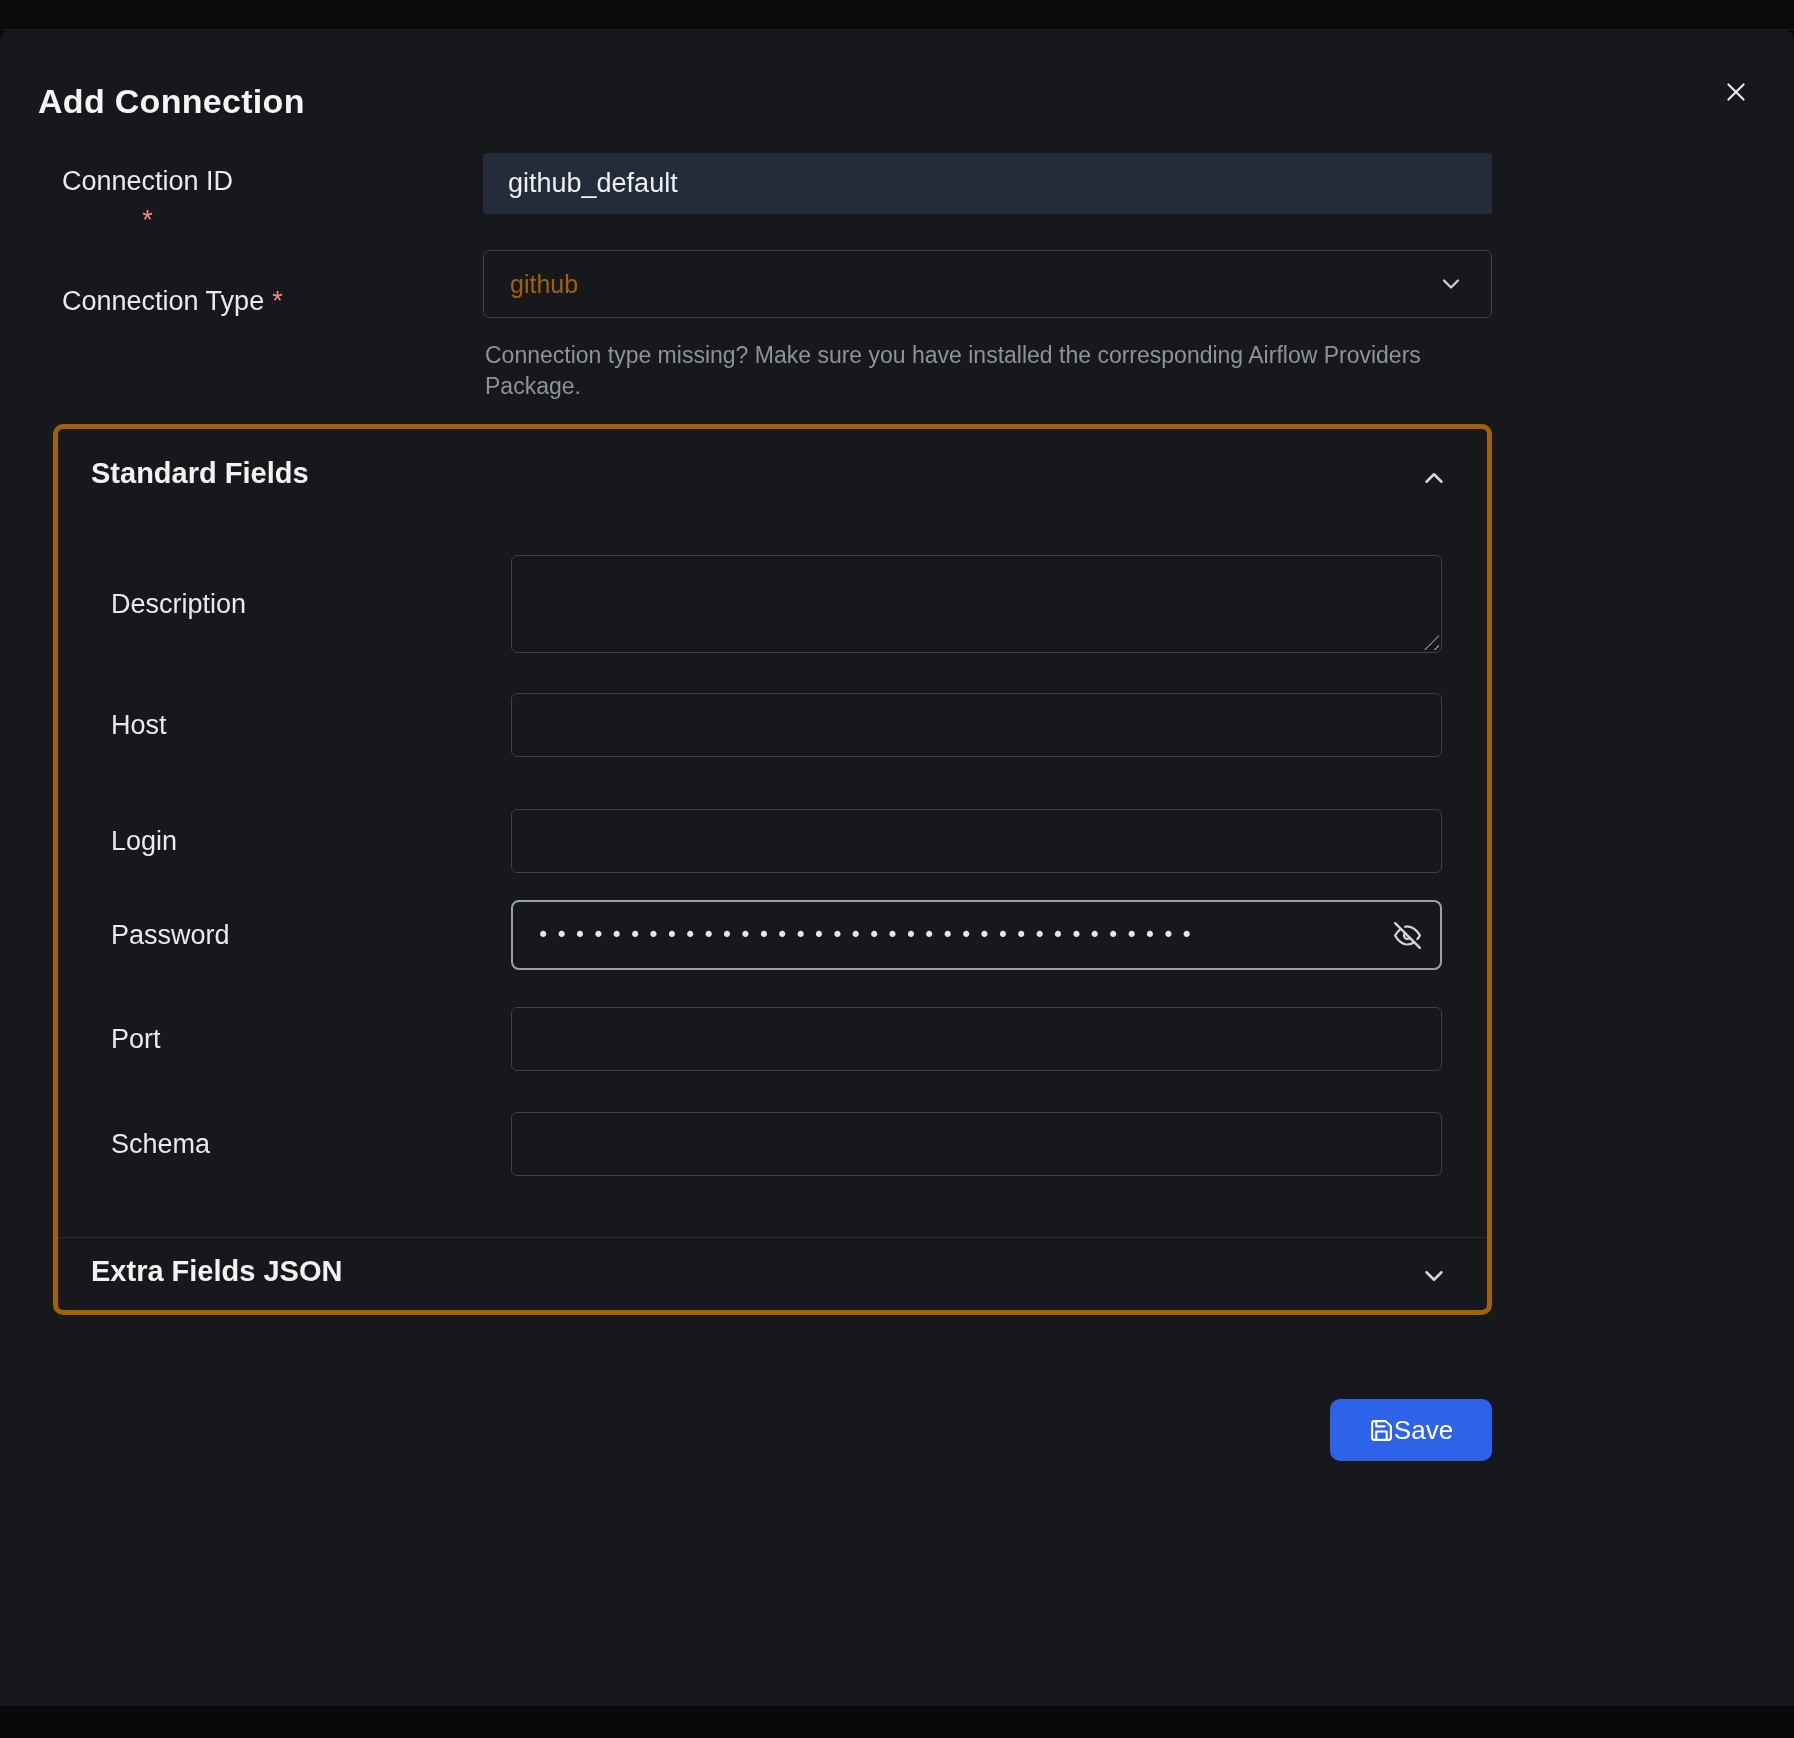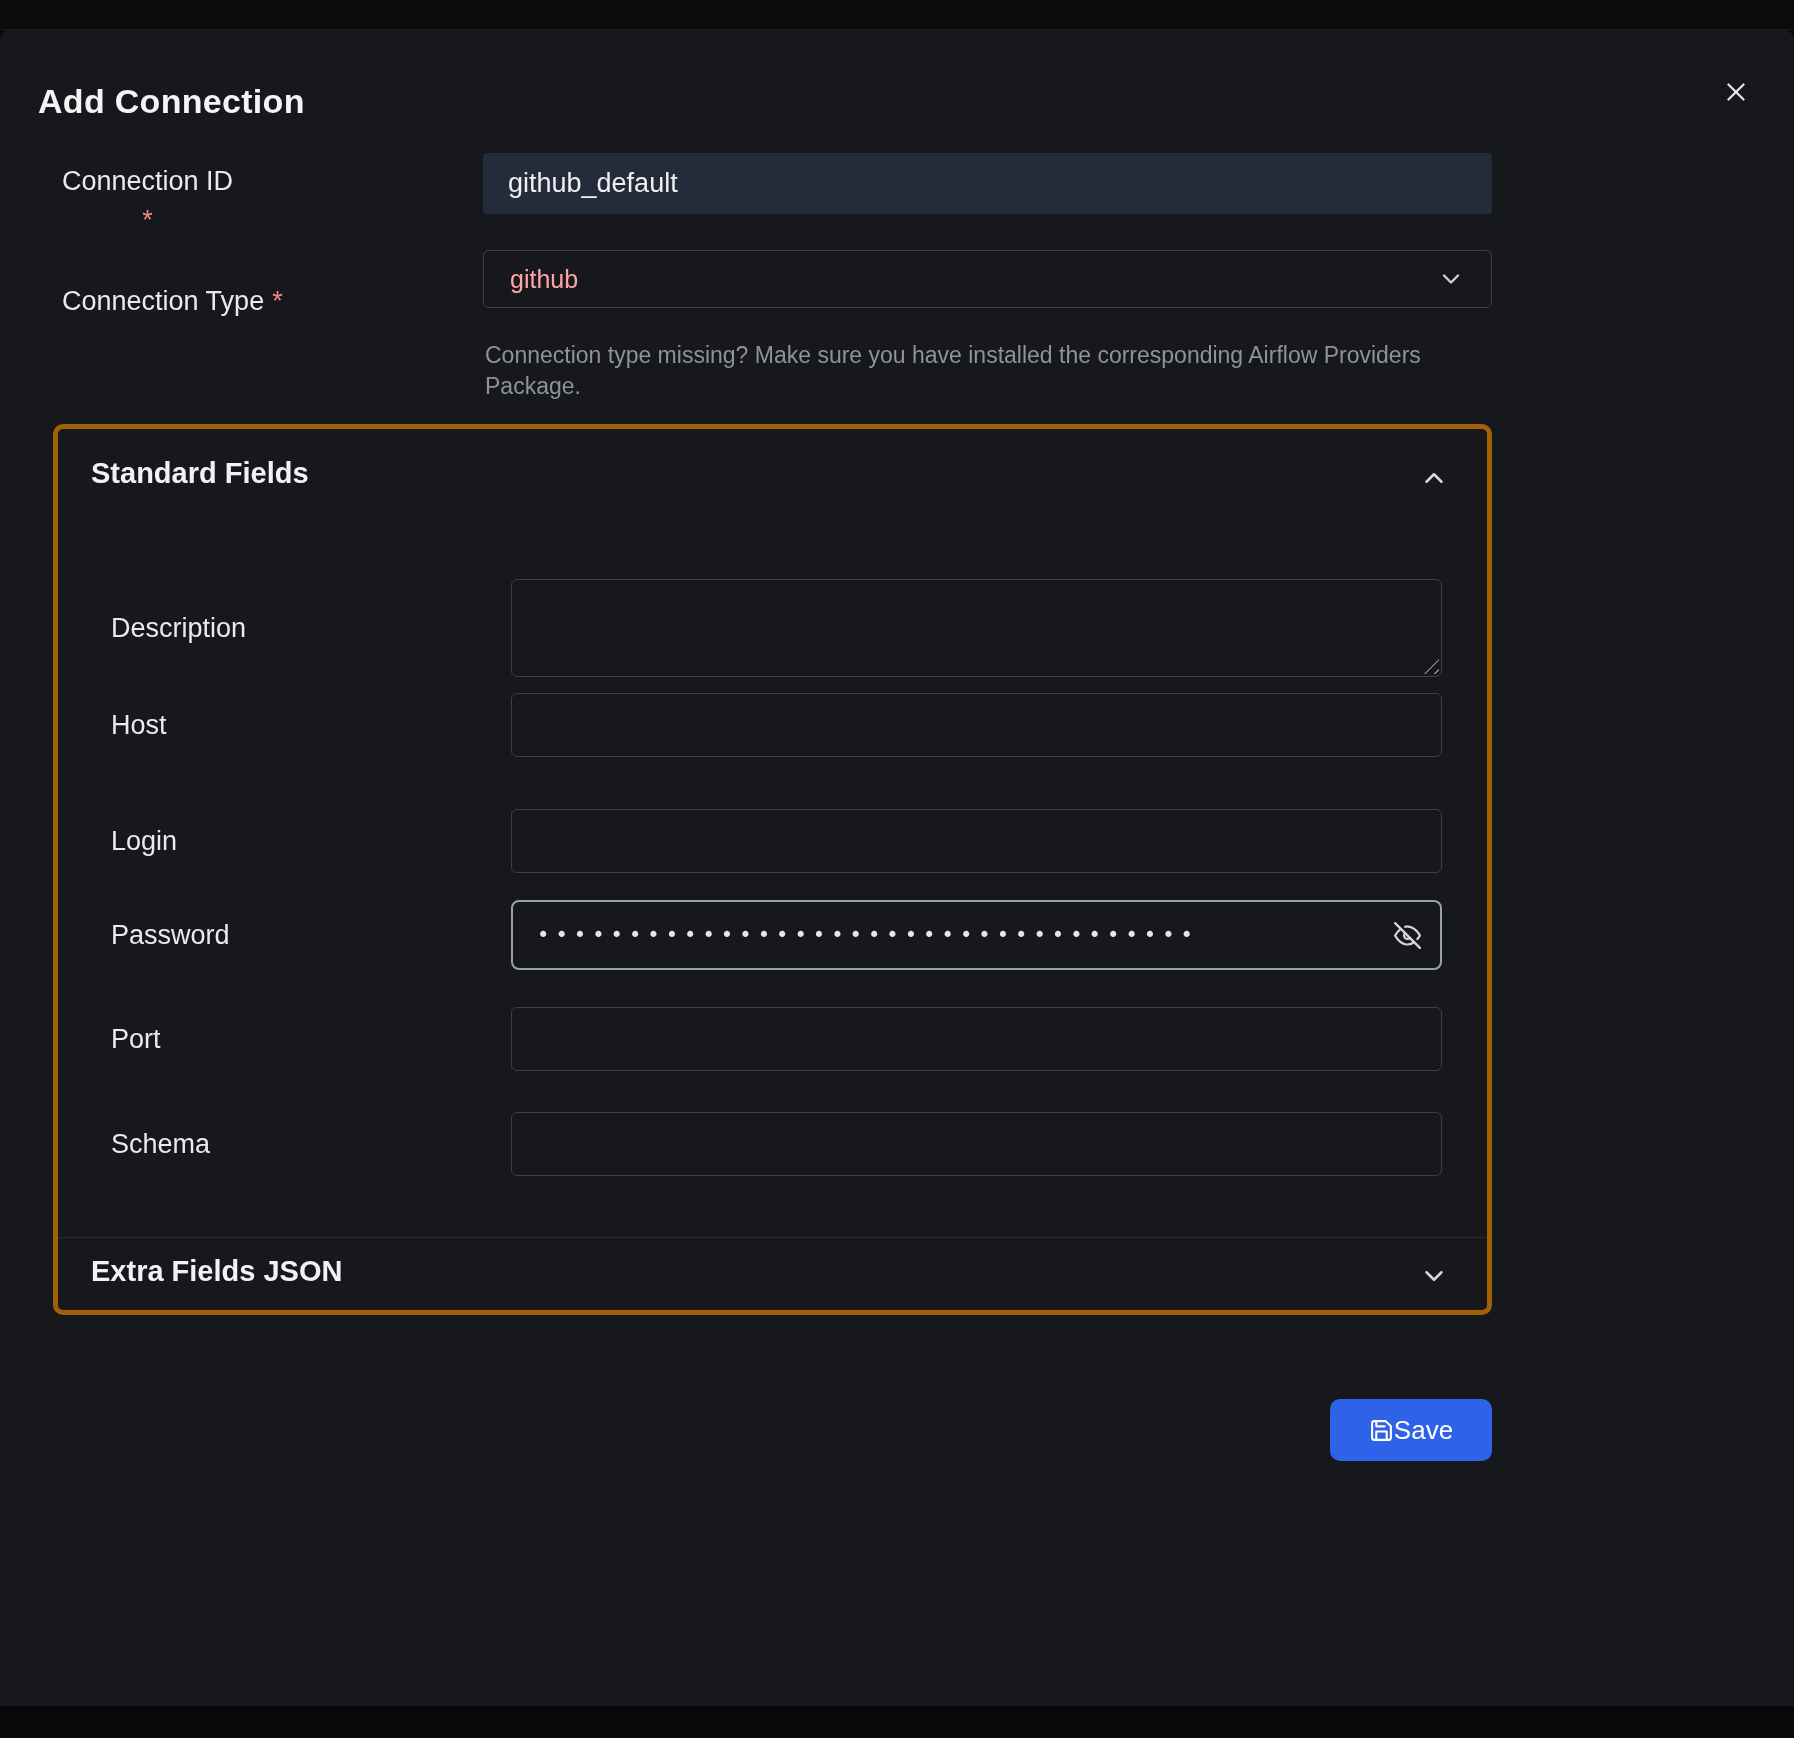--- a/index.html
+++ b/index.html
@@ -38,24 +38,24 @@
   .req { color: #ee8a85; font-size: 27px; }
 
   .conn-id-input {
     position: absolute; left: 483px; top: 123px; width: 1009px; height: 61px;
     background: #242b3b; border: none; border-radius: 4px;
     color: #eef0f2; font-size: 27px; padding: 0 25px;
     font-family: "Liberation Sans", sans-serif;
     outline: none;
   }
   .select-box {
-    position: absolute; left: 483px; top: 220px; width: 1009px; height: 58px;
+    position: absolute; left: 483px; top: 220px; width: 1009px; height: 68px;
     background: #17181b; border: 1px solid #3e4046; border-radius: 6px;
     display: flex; align-items: center; justify-content: space-between;
-    padding: 0 26px; font-size: 25px; color: #fca5a5; cursor: pointer;
+    padding: 0 26px; font-size: 25px; color: #a16207; cursor: pointer;
   }
   .select-box svg { width: 28px; height: 28px; color: #cdd1d6; }
   .helper-text {
     position: absolute; left: 485px; top: 310px; width: 1010px;
     font-size: 23px; color: #8e939b; line-height: 1.35;
   }
 
   .fields-card {
     position: absolute; left: 53px; top: 394px; width: 1439px; height: 891px;
     border: 5px solid #a16207; border-radius: 10px;
@@ -80,21 +80,21 @@
   }
 
   .frow { position: absolute; left: 0; width: 100%; }
   .frow .flabel {
     position: absolute; left: 53px; top: 0; height: 100%;
     display: flex; align-items: center; font-size: 27px; color: #e8eaed;
   }
   .frow .fctl {
     position: absolute; left: 453px; top: 0; width: 931px; height: 100%;
   }
-  .row-description { top: 126px; height: 98px; margin-top: 24px; }
+  .row-description { top: 126px; height: 98px; }
   .row-host        { top: 264px; height: 64px; }
   .row-login       { top: 380px; height: 64px; }
   .row-password    { top: 471px; height: 70px; }
   .row-port        { top: 578px; height: 64px; }
   .row-schema      { top: 683px; height: 64px; }
 
   .std-input, .std-textarea {
     width: 100%; height: 100%;
     background: transparent; border: 1px solid #3e4046; border-radius: 6px;
     color: #e7e9ea; font-size: 24px; padding: 0 20px;

